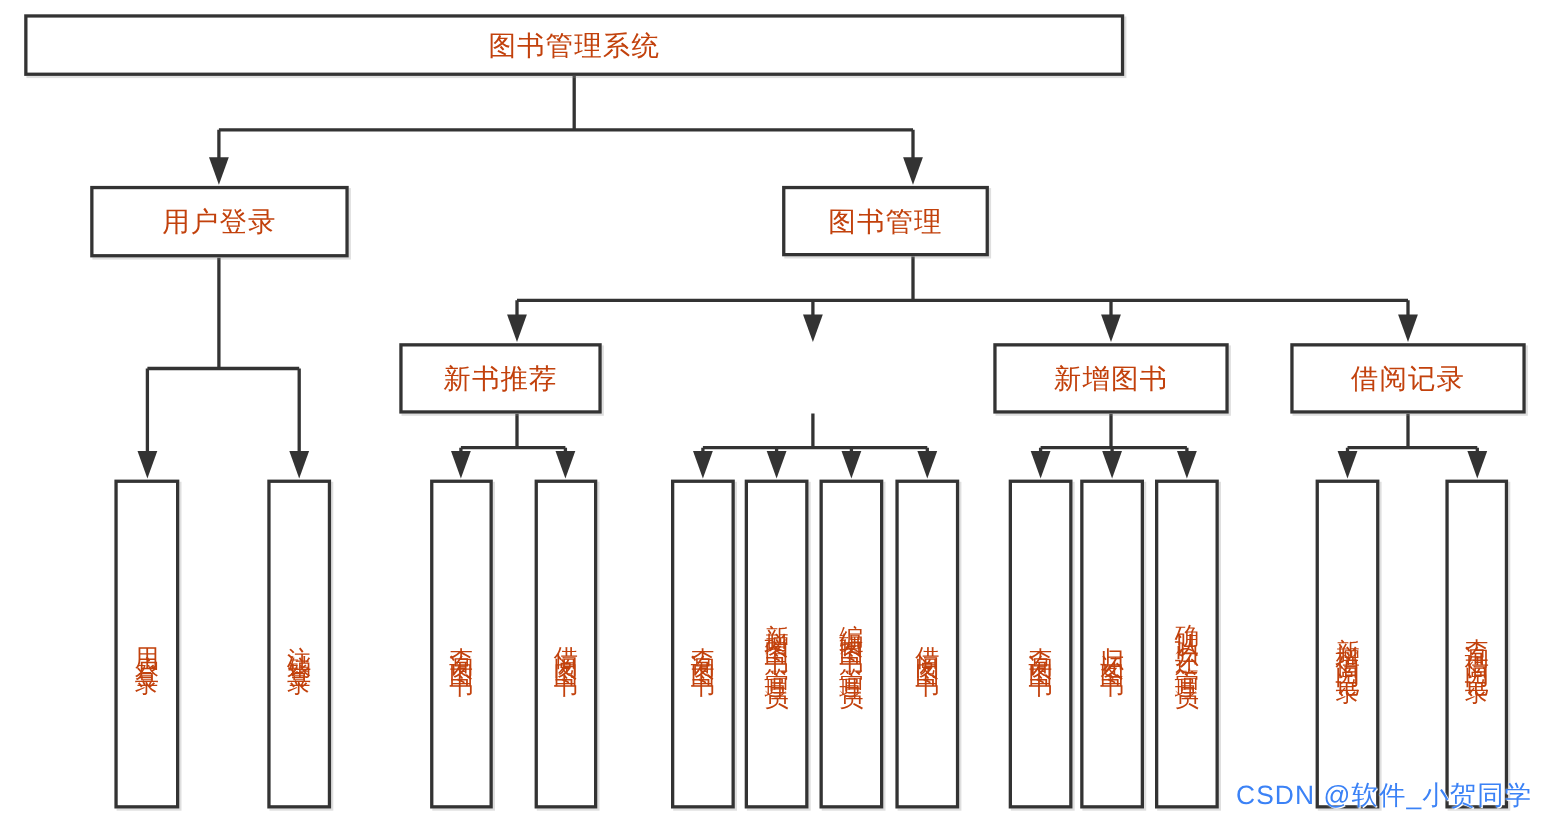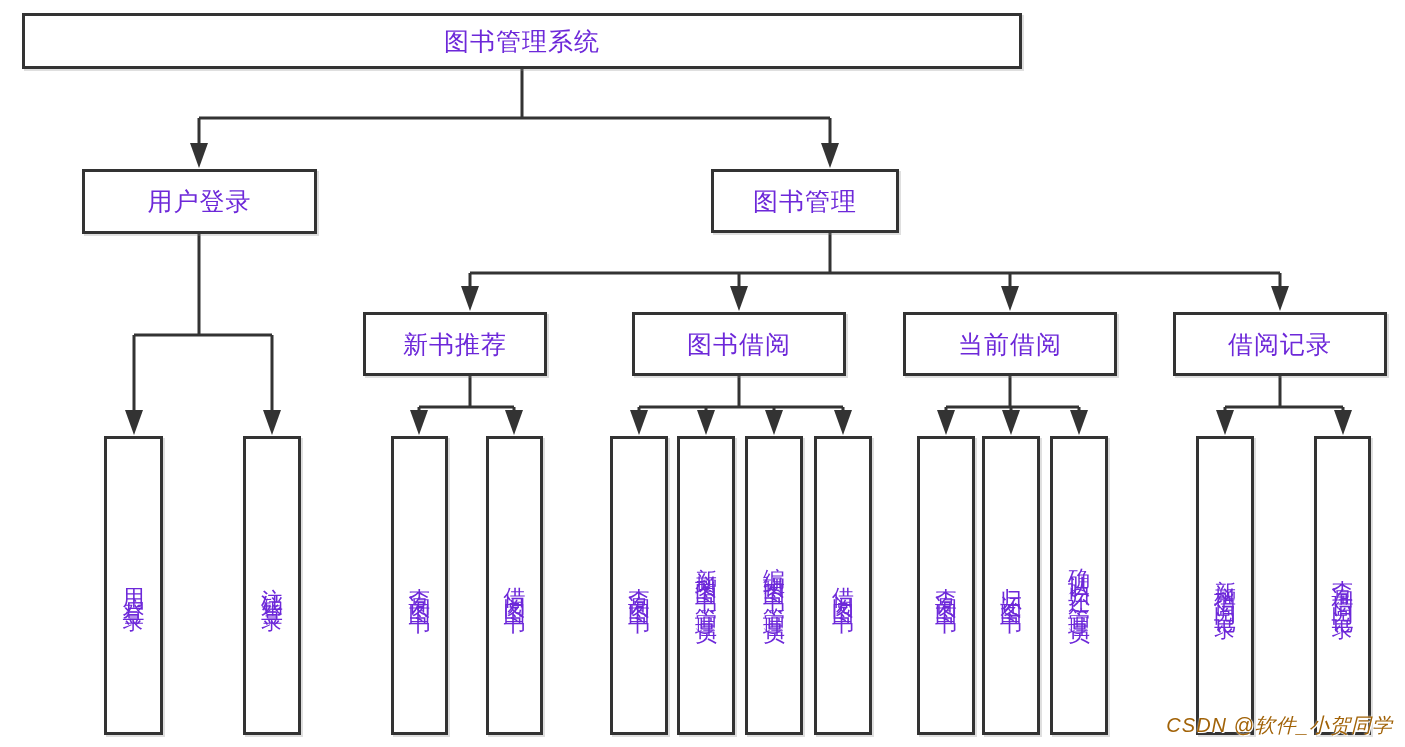--- a/index.html
+++ b/index.html
@@ -10,43 +10,42 @@
     overflow:hidden;
     font-family:"Liberation Sans", sans-serif;
   }
   .connectors{position:absolute;left:0;top:0;z-index:1;}
   .node{
     position:absolute;
     box-sizing:border-box;
     background:#ffffff;
     border:3px solid #333333;
     display:flex;align-items:center;justify-content:center;
-    color:#6d28d9;
+    color:#c2410c;
     z-index:2;
     box-shadow:2px 2px 0 rgba(140,140,140,0.28);
   }
   .h-label{font-size:25px;letter-spacing:1px;white-space:nowrap;}
   .v-label{
     writing-mode:vertical-rl;
     text-orientation:mixed;
     font-size:22px;
     line-height:1;
     letter-spacing:8px;
     white-space:nowrap;
   }
   .watermark{
     position:absolute;
     right:12px;bottom:8px;
-    font-size:20px;
+    font-size:24px;
     letter-spacing:1px;
-    color:#a16207;
+    color:#3b82f6;
     text-shadow:0 0 2px #ffffff, 1px 1px 0 #ffffff;
     z-index:5;
     white-space:nowrap;
-    font-style:italic;
   }
 </style>
 </head>
 <body>
 
 <div class="canvas">
 
   <svg class="connectors" width="1405" height="747" viewBox="0 0 1405 747">
     <g stroke="#333333" stroke-width="3" fill="none">
 
@@ -94,25 +93,22 @@
   <div class="node" style="left:82px;top:169px;width:235px;height:65px;">
     <span class="h-label">用户登录</span>
   </div>
   <div class="node" style="left:711px;top:169px;width:188px;height:64px;">
     <span class="h-label">图书管理</span>
   </div>
 
   <div class="node" style="left:363px;top:312px;width:184px;height:64px;">
     <span class="h-label">新书推荐</span>
   </div>
-  <div class="node" style="left:632px;top:312px;width:214px;height:64px;">
-    <span class="h-label">图书借阅</span>
-  </div>
   <div class="node" style="left:903px;top:312px;width:214px;height:64px;">
-    <span class="h-label">当前借阅</span>
+    <span class="h-label">新增图书</span>
   </div>
   <div class="node" style="left:1173px;top:312px;width:214px;height:64px;">
     <span class="h-label">借阅记录</span>
   </div>
 
   <div class="node" style="left:104px;top:436px;width:59px;height:299px;">
     <span class="v-label">用户登录</span>
   </div>
   <div class="node" style="left:243px;top:436px;width:58px;height:299px;">
     <span class="v-label">注销登录</span>

